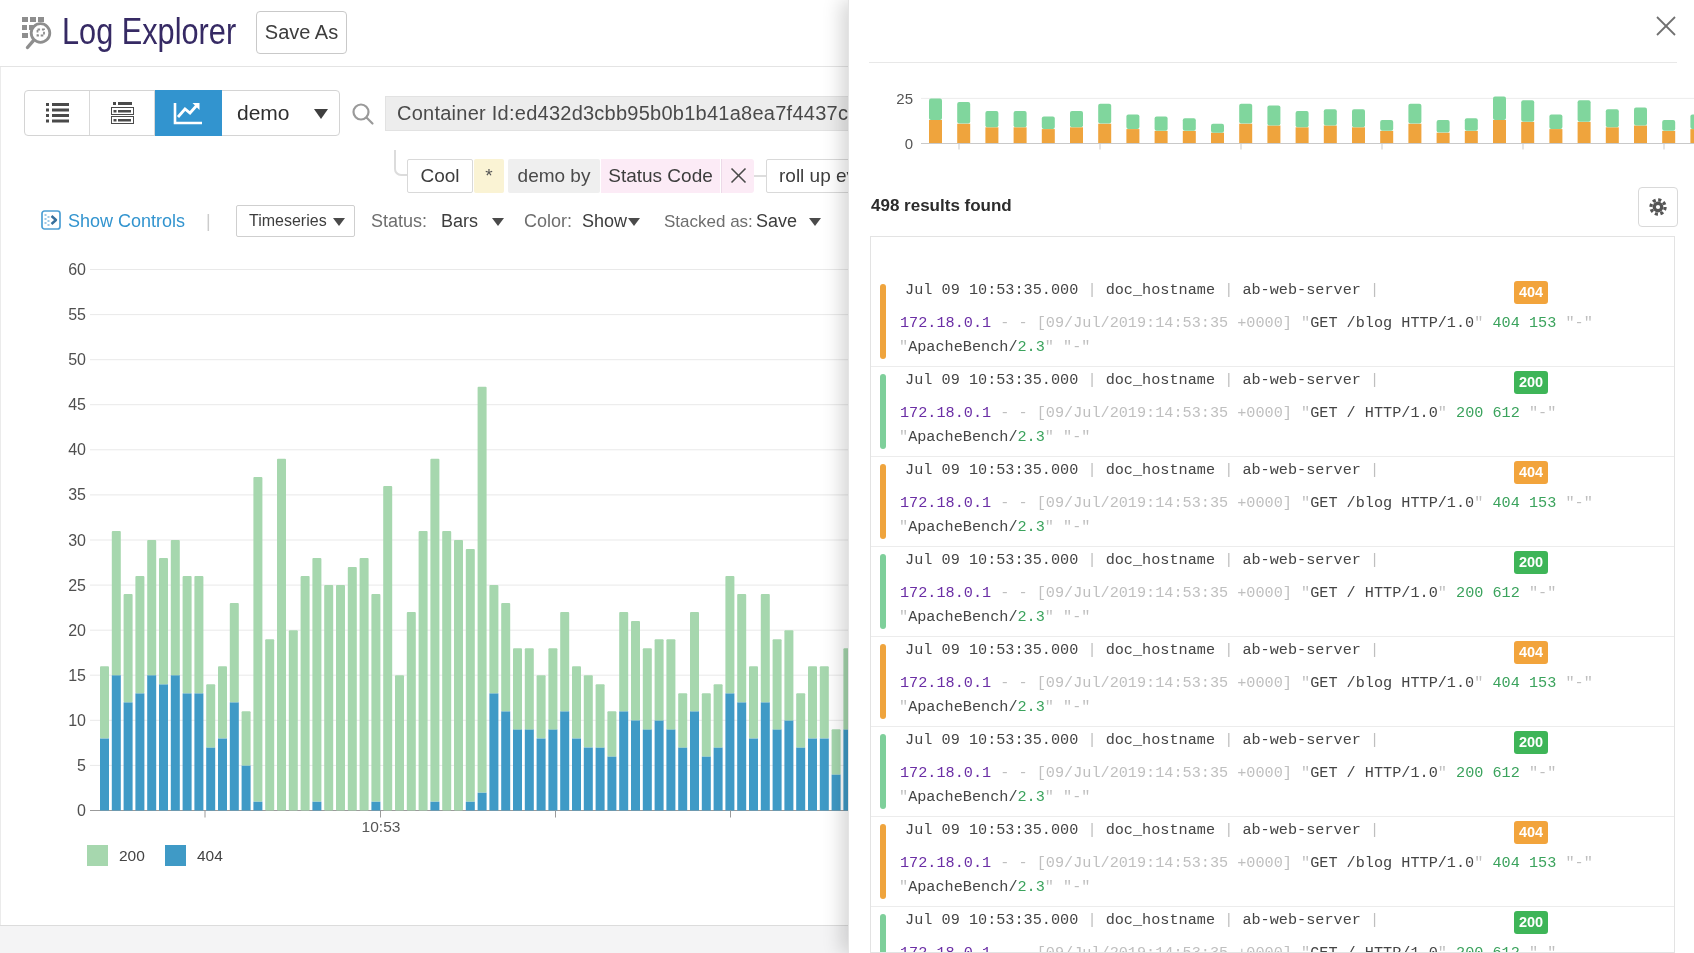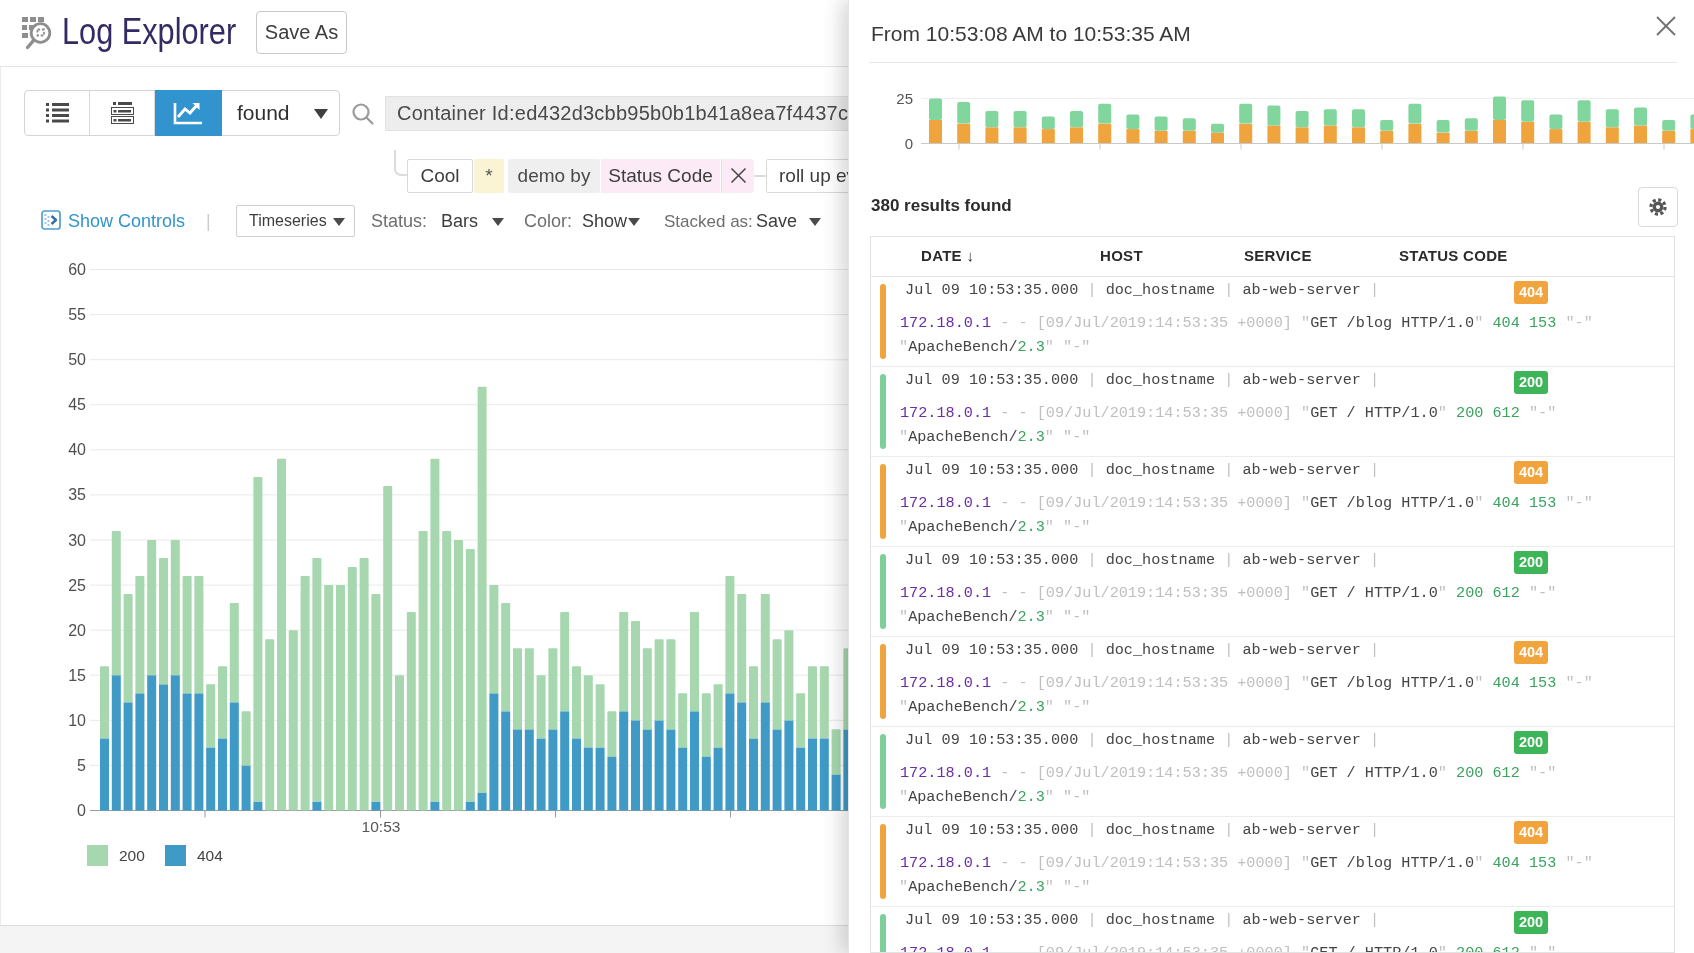--- a/index.html
+++ b/index.html
@@ -259,21 +259,21 @@
     <rect x="2.5" y="17" width="3" height="2.5" fill="#4a4a4a"></rect>
       <rect x="7" y="17" width="13" height="2.5" fill="#4a4a4a"></rect>
   </svg>
   <div id="bluebtn">
     <svg class="abs" style="left:18px;top:11px" width="31" height="24" viewBox="0 0 31 24">
       <path d="M2 2 V22 H29" fill="none" stroke="#fff" stroke-width="2.6"></path>
       <path d="M5 16 L12 8 L17 12 L25 3" fill="none" stroke="#fff" stroke-width="2.8"></path>
       <path d="M19.5 2 H26.5 V9 Z" fill="#fff"></path>
     </svg>
   </div>
-  <div id="demotxt">found</div>
+  <div id="demotxt">demo</div>
   <div class="caret" style="left:289px;top:18px"></div>
 </div>
 <svg class="abs" style="left:351px;top:102px;z-index:1" width="24" height="24" viewBox="0 0 24 24">
   <circle cx="10" cy="10" r="7.5" fill="none" stroke="#9a9a9a" stroke-width="2.2"></circle>
   <line x1="15.5" y1="15.5" x2="21.5" y2="21.5" stroke="#9a9a9a" stroke-width="2.2" stroke-linecap="round"></line>
 </svg>
 <div id="srchinput">Container Id:ed432d3cbb95b0b1b41a8ea7f4437c6fd4a9c3b2e17d5f8a604b1c2d3e4f5a6b7c8d9e0f1a2b3c4d5e6f</div>
 
 <div id="connector"></div>
 <div class="pill" style="left:407px;width:66px;background:#fff;border:1px solid #d9d9d9;line-height:32px">Cool</div>
@@ -310,21 +310,20 @@
   <span class="caret2" style="left:492px;top:13px"></span>
   <div class="clabel" style="left:524px">Color:</div>
   <div class="cvalue" style="left:582px">Show</div>
   <span class="caret2" style="left:628px;top:13px"></span>
   <div class="clabel" style="left:664px;font-size:17px;line-height:33px">Stacked as:</div>
   <div class="cvalue" style="left:756px">Save</div>
   <span class="caret2" style="left:809px;top:13px"></span>
 </div>
 
 <div id="panel">
-  <div id="ptitle">From 10:53:08 AM to 10:53:35 AM</div>
   <svg class="abs" style="left:806px;top:15px" width="22" height="22" viewBox="0 0 22 22">
     <line x1="2" y1="2" x2="20" y2="20" stroke="#707070" stroke-width="1.8"></line>
     <line x1="20" y1="2" x2="2" y2="20" stroke="#707070" stroke-width="1.8"></line>
   </svg>
   <div id="pdiv"></div>
   <svg class="abs" style="left:0;top:0" width="846" height="175" font-family="Liberation Sans,sans-serif">
     <line x1="72" y1="98.4" x2="846" y2="98.4" stroke="#ececec"></line>
     <text x="64" y="104" text-anchor="end" font-size="15" fill="#555">25</text>
     <text x="64" y="149" text-anchor="end" font-size="15" fill="#555">0</text>
     <rect x="80.0" y="120.0" width="13.0" height="23.5" fill="#efa43d"></rect>
@@ -386,35 +385,29 @@
 <rect x="869.6" y="129.1" width="13.0" height="14.4" fill="#efa43d"></rect>
 <rect x="869.6" y="114.6" width="13.0" height="14.4" fill="#80d69d"></rect>
     <line x1="72" y1="143.5" x2="846" y2="143.5" stroke="#c9c9c9"></line>
     <line x1="110" y1="143.5" x2="110" y2="149.5" stroke="#c9c9c9" stroke-width="1"></line>
 <line x1="251" y1="143.5" x2="251" y2="149.5" stroke="#c9c9c9" stroke-width="1"></line>
 <line x1="392" y1="143.5" x2="392" y2="149.5" stroke="#c9c9c9" stroke-width="1"></line>
 <line x1="533" y1="143.5" x2="533" y2="149.5" stroke="#c9c9c9" stroke-width="1"></line>
 <line x1="674" y1="143.5" x2="674" y2="149.5" stroke="#c9c9c9" stroke-width="1"></line>
 <line x1="815" y1="143.5" x2="815" y2="149.5" stroke="#c9c9c9" stroke-width="1"></line>
   </svg>
-  <div id="results">380 results found</div>
+  <div id="results">498 results found</div>
   <div id="gearbtn">
     <svg class="abs" style="left:9px;top:9px" width="20" height="20" viewBox="0 0 20 20">
       <circle cx="10" cy="10" r="7.1" fill="none" stroke="#555" stroke-width="3.2" stroke-dasharray="3.1 2.47"></circle>
       <circle cx="10" cy="10" r="5.4" fill="#555"></circle>
       <circle cx="10" cy="10" r="2.1" fill="#fff"></circle>
     </svg>
   </div>
   <div id="tbl">
-    <div id="thead">
-      <div class="th" style="left:50px">DATE <span style="font-weight:normal">↓</span></div>
-      <div class="th" style="left:229px">HOST</div>
-      <div class="th" style="left:373px">SERVICE</div>
-      <div class="th" style="left:528px">STATUS CODE</div>
-    </div>
     <div style="position:absolute;left:0;top:40px;width:803px">
 <div class="trow">
 <div class="rowbar" style="background:#efa43d"></div>
 <div class="l1"><span style="color:#454545"> Jul 09 10:53:35.000 </span><span style="color:#bfbfbf">|</span><span style="color:#454545"> doc_hostname </span><span style="color:#bfbfbf">|</span><span style="color:#454545"> ab-web-server </span><span style="color:#bfbfbf">|</span></div>
 <div class="badge" style="background:#f2a43c">404</div>
 <div class="l2"><span style="color:#6a2da5">172.18.0.1 </span><span style="color:#bfbfbf">- - [09/Jul/2019:14:53:35 +0000] </span><span style="color:#bfbfbf">"</span><span style="color:#454545">GET /blog HTTP/1.0</span><span style="color:#bfbfbf">"</span><span style="color:#454545"> </span><span style="color:#3ba35d">404 153</span><span style="color:#454545"> </span><span style="color:#bfbfbf">"-"</span></div>
 <div class="l3"><span style="color:#bfbfbf">"</span><span style="color:#454545">ApacheBench/</span><span style="color:#3ba35d">2.3</span><span style="color:#bfbfbf">"</span><span style="color:#bfbfbf"> "-"</span></div>
 </div>
 <div class="trow">
 <div class="rowbar" style="background:#7ecf9a"></div>

